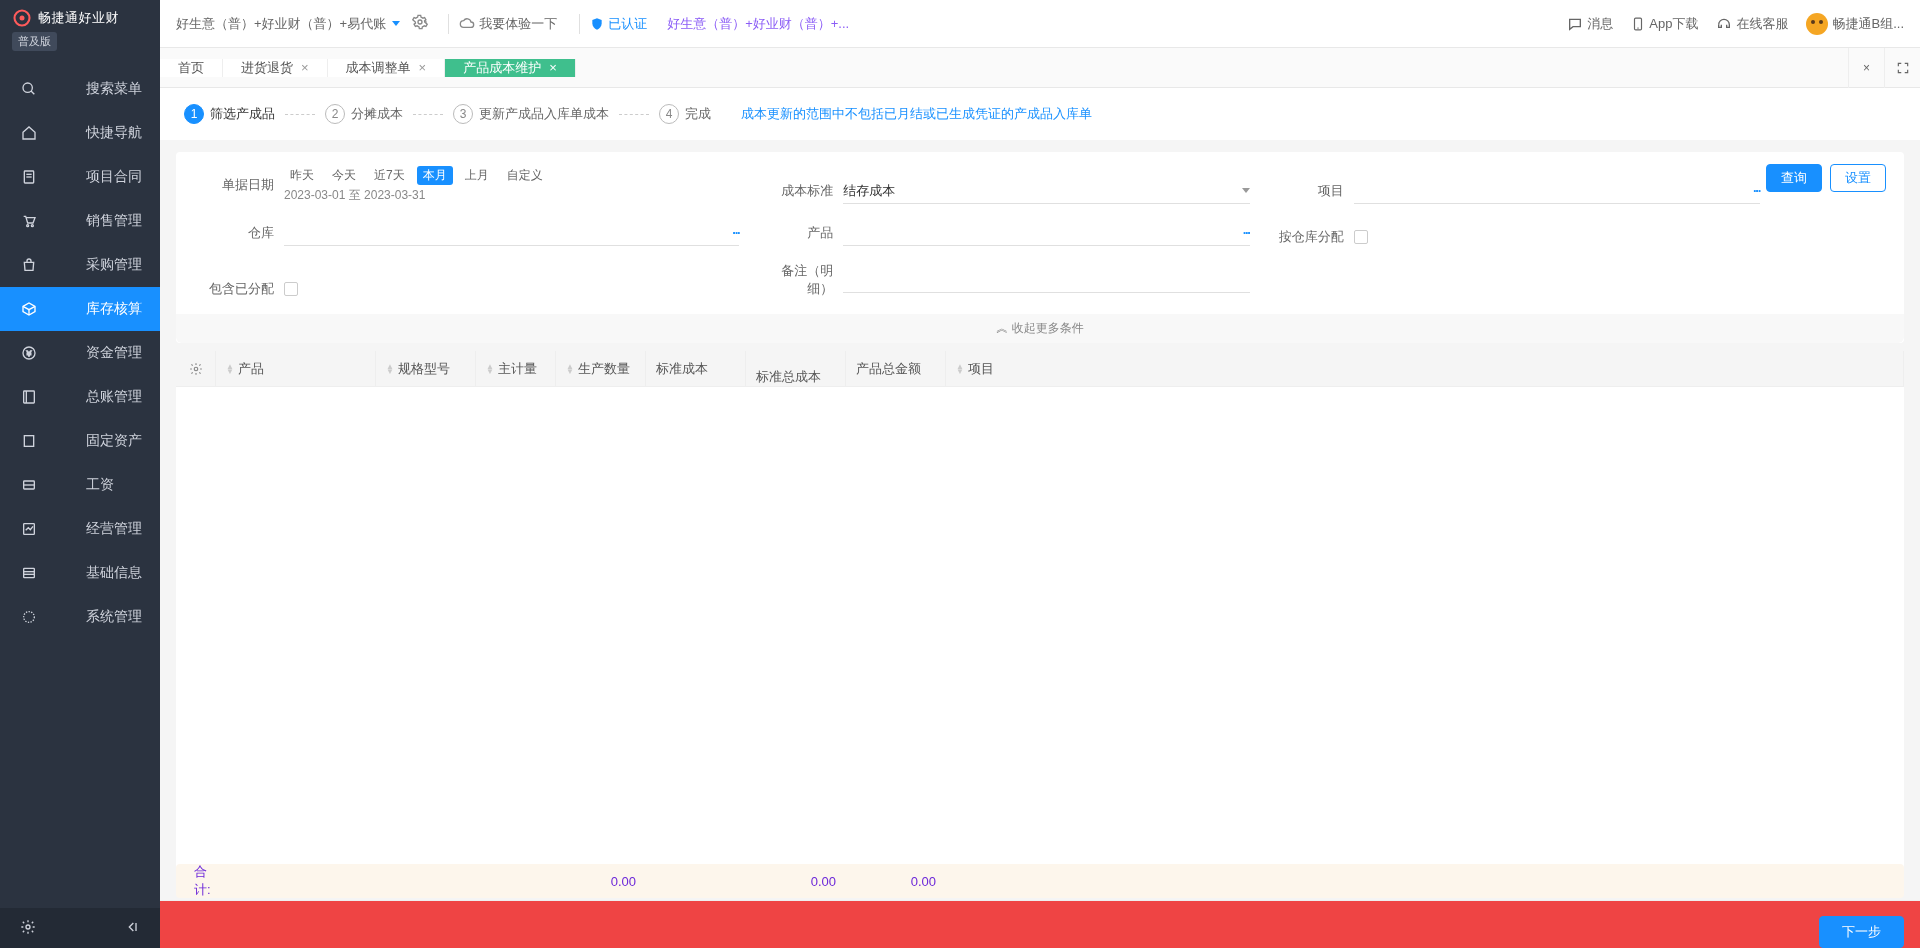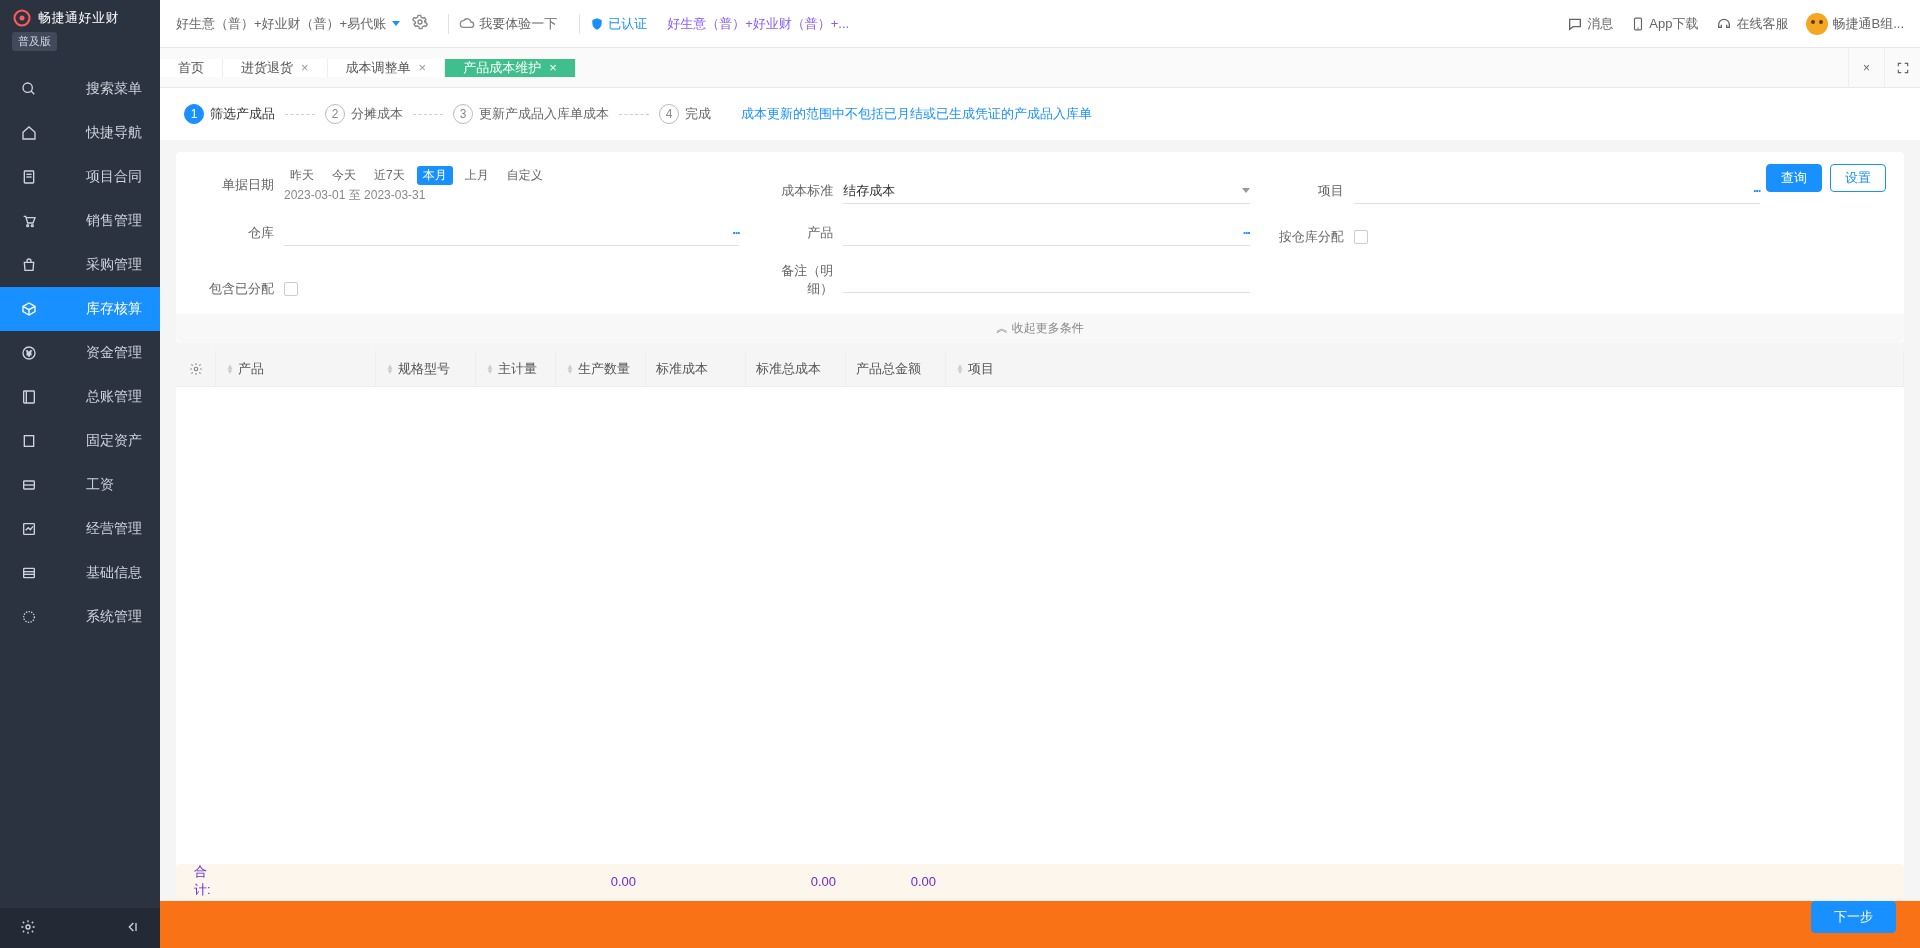--- a/index.html
+++ b/index.html
@@ -68,36 +68,36 @@
 .table-wrap { background:#fff; margin: 8px 16px 0 16px; border-radius:4px; height: 520px; position:relative; }
 .thead { display:flex; background:#f5f5f5; border-bottom:1px solid #eee; height: 36px; align-items:center; font-size: 13px; color:#555; }
 .th { padding: 0 10px; border-right: 1px solid #eee; display:flex; align-items:center; gap:4px; height:100%; }
 .th .sort { display:inline-flex; flex-direction:column; line-height:5px; color:#ccc; font-size:8px; }
 .c-set { width:40px; justify-content:center; }
 .c-prod { width:160px; }
 .c-spec { width:100px; }
 .c-unit { width:80px; }
 .c-qty { width:90px; }
 .c-scost { width:100px; }
-.c-stcost { width:100px; }
+.c-stcost { width:100px;align-items:flex-end; }
 .c-amt { width:100px; }
 .c-proj { flex:1; }
 
 .tfoot-row { position:absolute; left: 16px; right: 16px; bottom: 50px; background:#fdf6ec; height: 34px; display:flex; align-items:center; font-size:13px; color:#6d28d9; border-radius:4px; }
 .tf-cell { padding: 0 10px; }
 .tf-label { width:40px; padding-left: 18px; }
 .tf-prod { width:160px; }
 .tf-spec { width:100px; }
 .tf-unit { width:80px; }
 .tf-qty { width:90px; text-align:right; }
 .tf-scost { width:100px; }
 .tf-stcost { width:100px; text-align:right; }
 .tf-amt { width:100px; text-align:right; }
 
-.footer-bar { position:absolute; left:0; right:0; bottom:0; height: 48px; background:#f97316; display:flex; align-items:flex-start; justify-content:flex-end; padding: 0 24px; border-top:1px solid #eee; }
+.footer-bar { position:absolute; left:0; right:0; bottom:0; height: 48px; background:#ef4444; display:flex; align-items:flex-end; justify-content:flex-end; padding: 0 16px; border-top:1px solid #eee; }
 .emoji-icon { width:22px; height:22px; background:#f5a623; border-radius:50%; display:inline-block; position:relative; }
 .emoji-icon::before, .emoji-icon::after { content:''; position:absolute; width:4px; height:4px; background:#5b3a1a; border-radius:50%; top:7px; }
 .emoji-icon::before { left:5px; }
 .emoji-icon::after { right:5px; }
 </style>
 </head>
 <body>
 
 <div class="sidebar">
   <div class="sb-logo">

